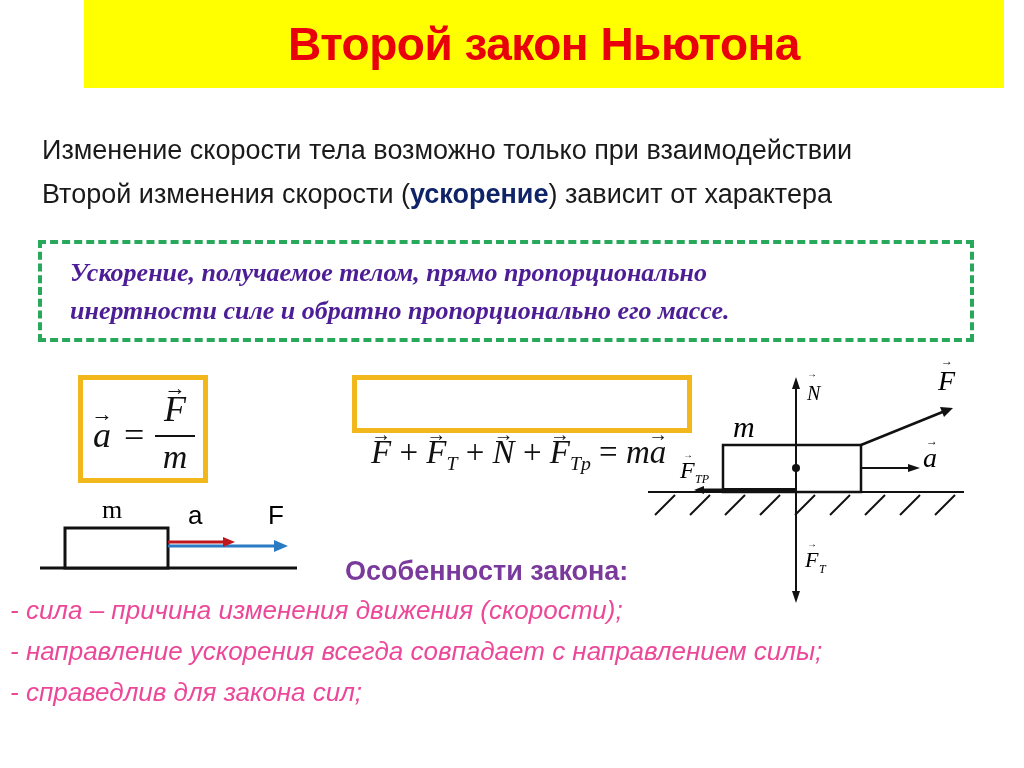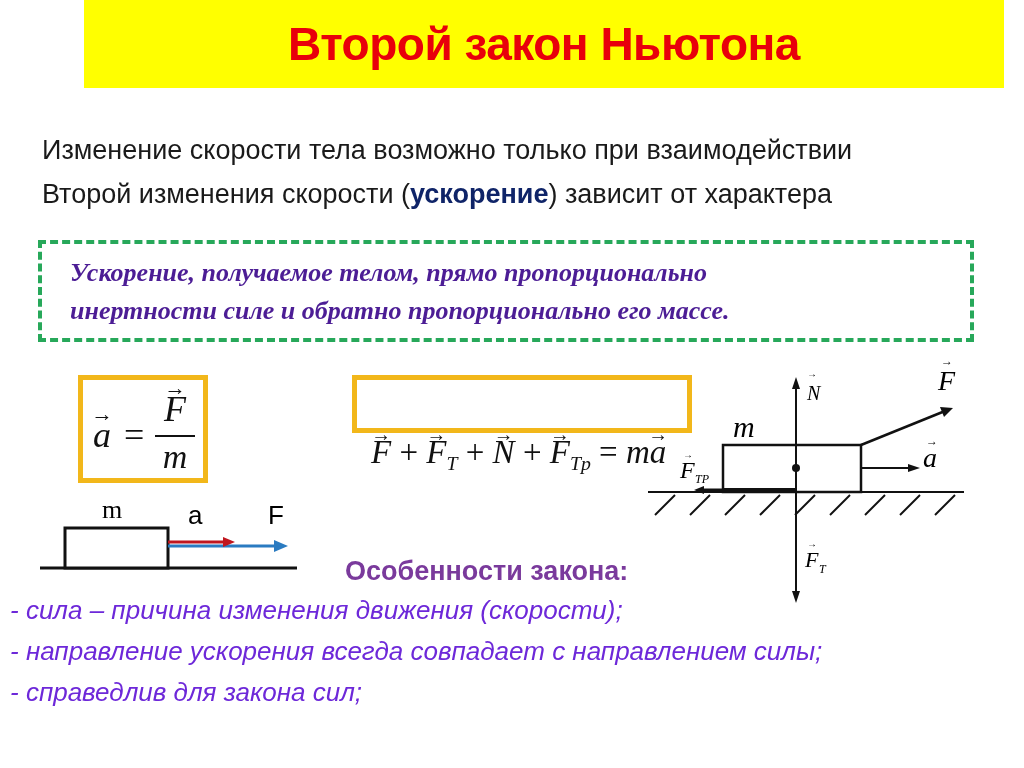--- a/index.html
+++ b/index.html
@@ -10,21 +10,21 @@
   .intro .hl { color:#0f2468; font-weight:bold; }
   .law-box { position:absolute; left:38px; top:240px; width:936px; height:102px; border:4px dashed #27a85a; box-sizing:border-box; }
   .law-text { position:absolute; left:28px; top:10px; font-family:"Liberation Serif", serif; font-style:italic; font-weight:bold; color:#4c1d95; font-size:26px; line-height:38px; }
   .formula-box { position:absolute; border:5px solid #f2b71a; box-sizing:border-box; background:#fff; font-family:"Liberation Serif", serif; font-style:italic; }
   .f1 { left:78px; top:375px; width:130px; height:108px; }
   .f2 { left:352px; top:375px; width:340px; height:58px; }
   .vec { position:relative; display:inline-block; }
   .vec::before { content:"\2192"; position:absolute; left:50%; transform:translateX(-50%); top:-0.55em; font-size:0.6em; font-style:normal; }
   .sub { font-size:0.6em; vertical-align:-0.35em; }
   .features-title { position:absolute; left:345px; top:556px; font-size:27px; font-weight:bold; color:#7a3a9c;text-align:right; }
-  .features { position:absolute; left:10px; top:590px; font-size:26px; line-height:41px; font-style:italic; color:#6d28d9; font-family:"Liberation Sans", sans-serif; }
+  .features { position:absolute; left:10px; top:590px; font-size:26px; line-height:41px; font-style:italic; color:#ec4899; font-family:"Liberation Sans", sans-serif; }
   .features div { white-space:nowrap; }
   svg text { font-family:"Liberation Serif", serif; font-style:italic; }
 </style>
 </head>
 <body>
 
 <div class="title-bar">
   <span class="title">Второй закон Ньютона</span>
 </div>
 

